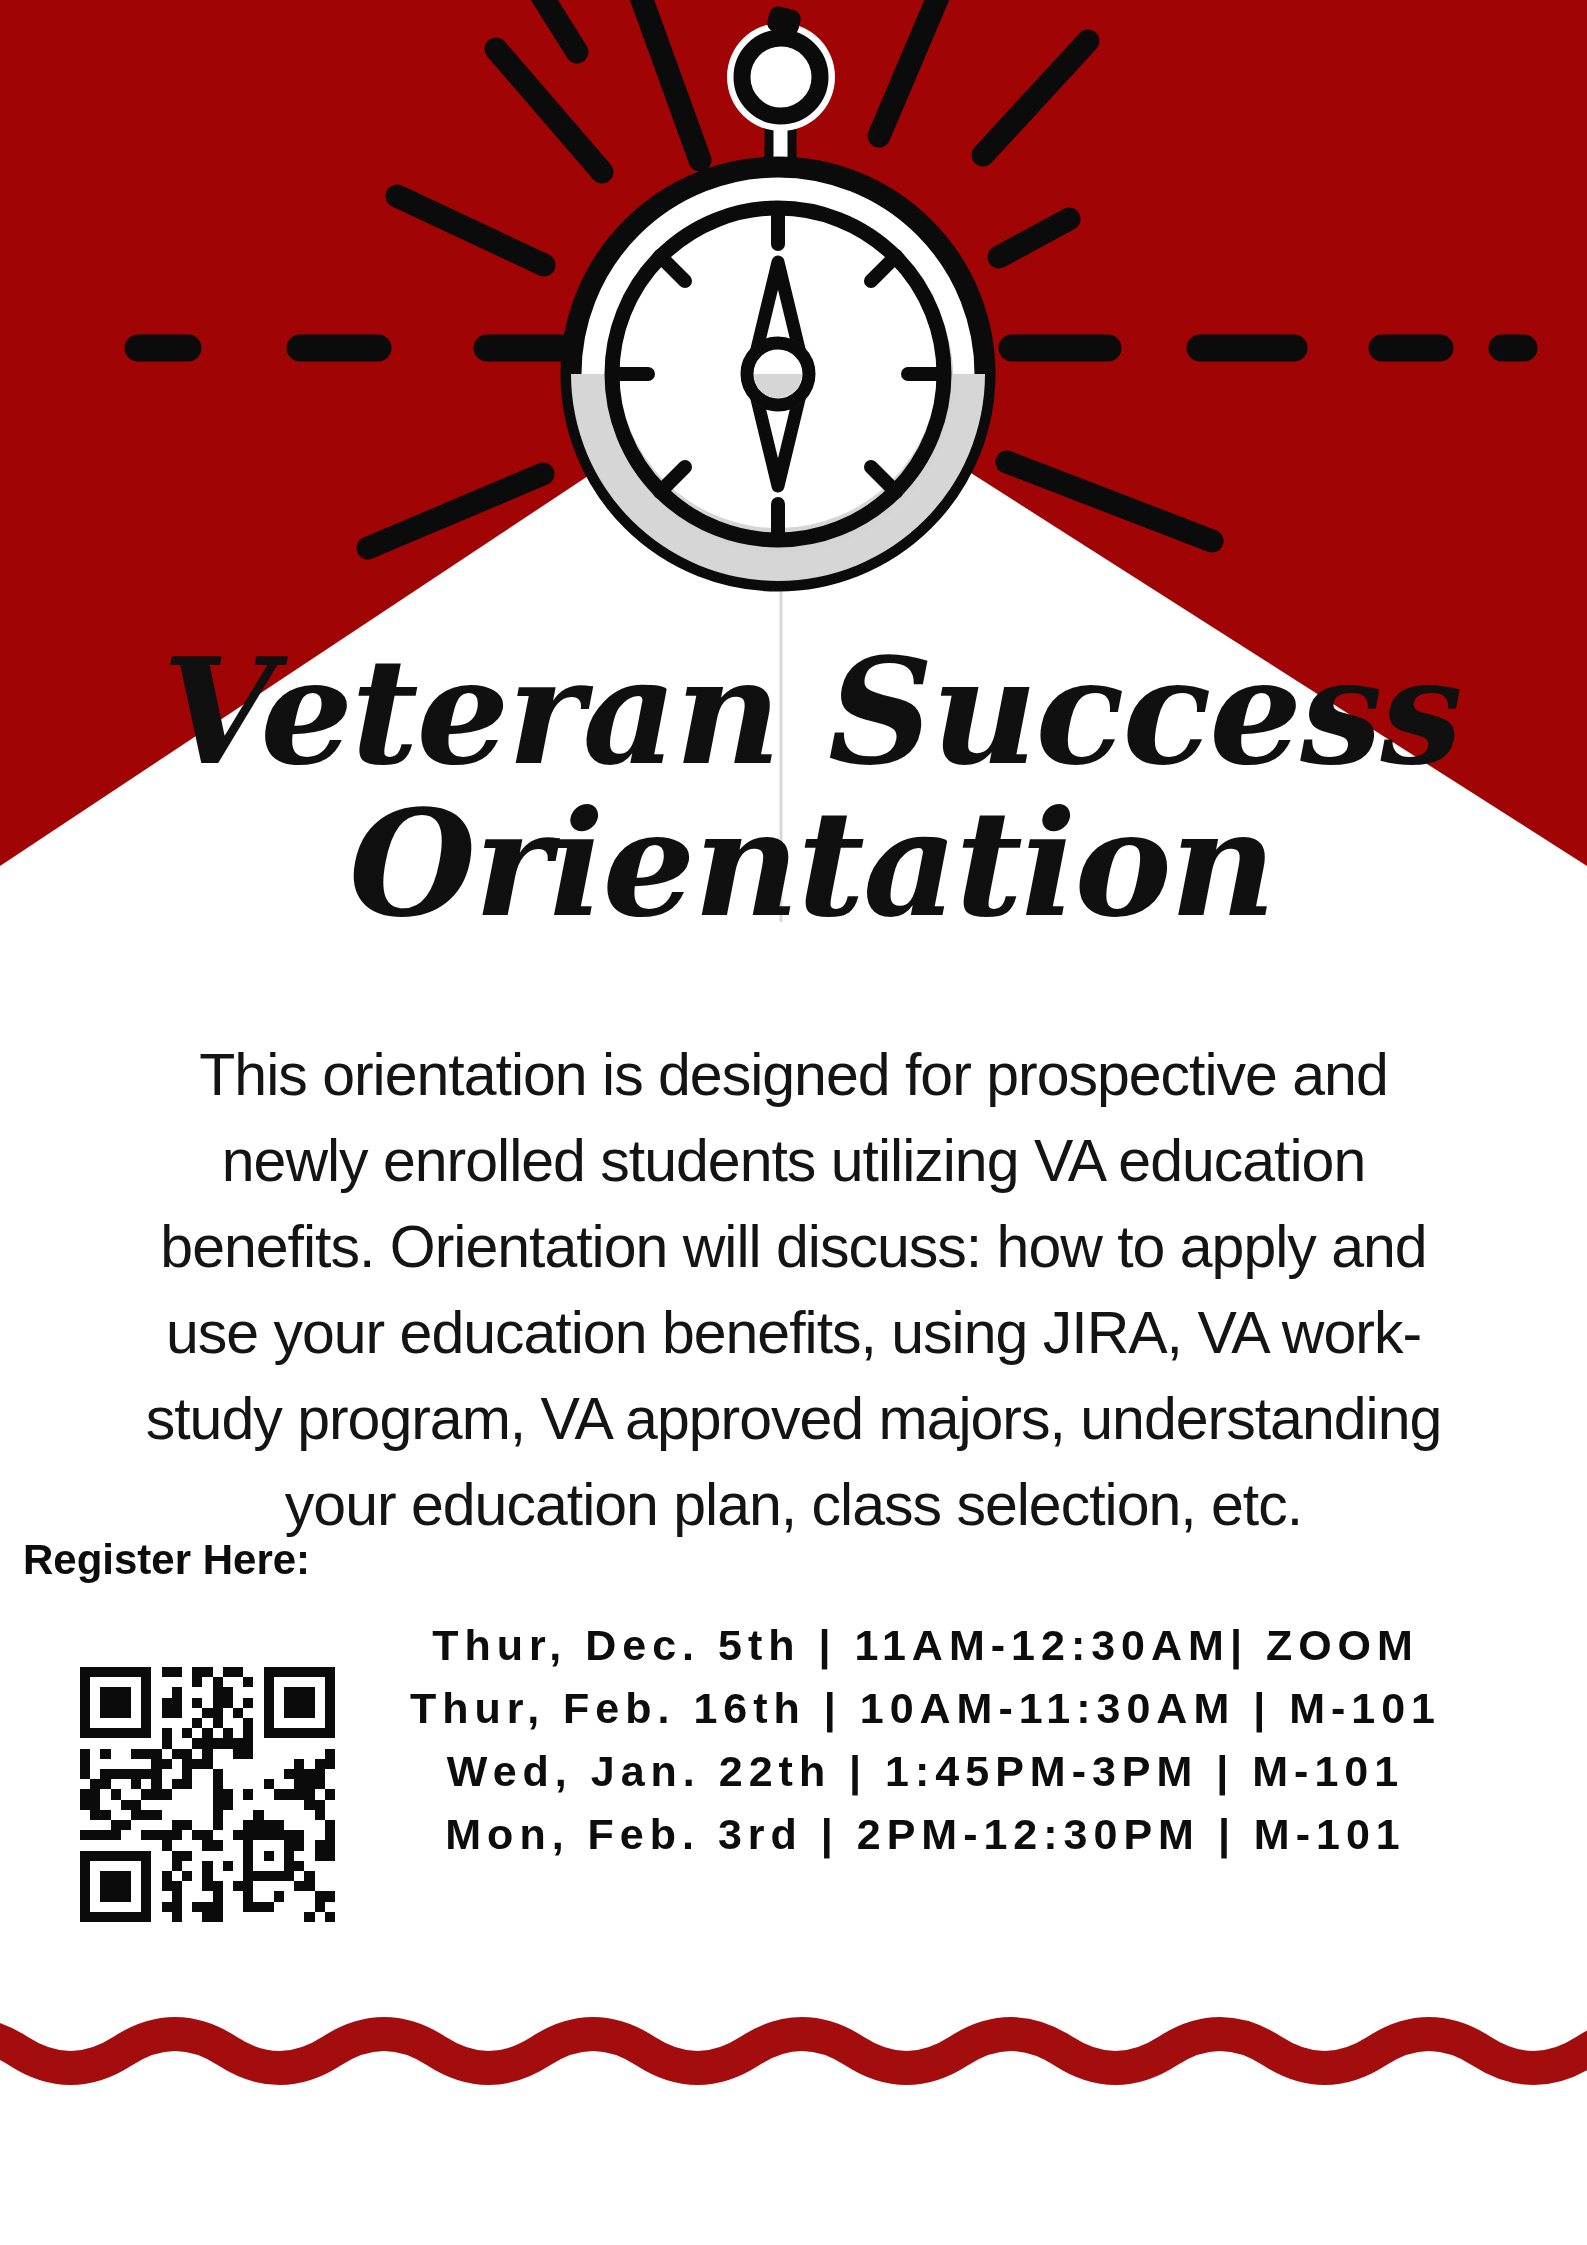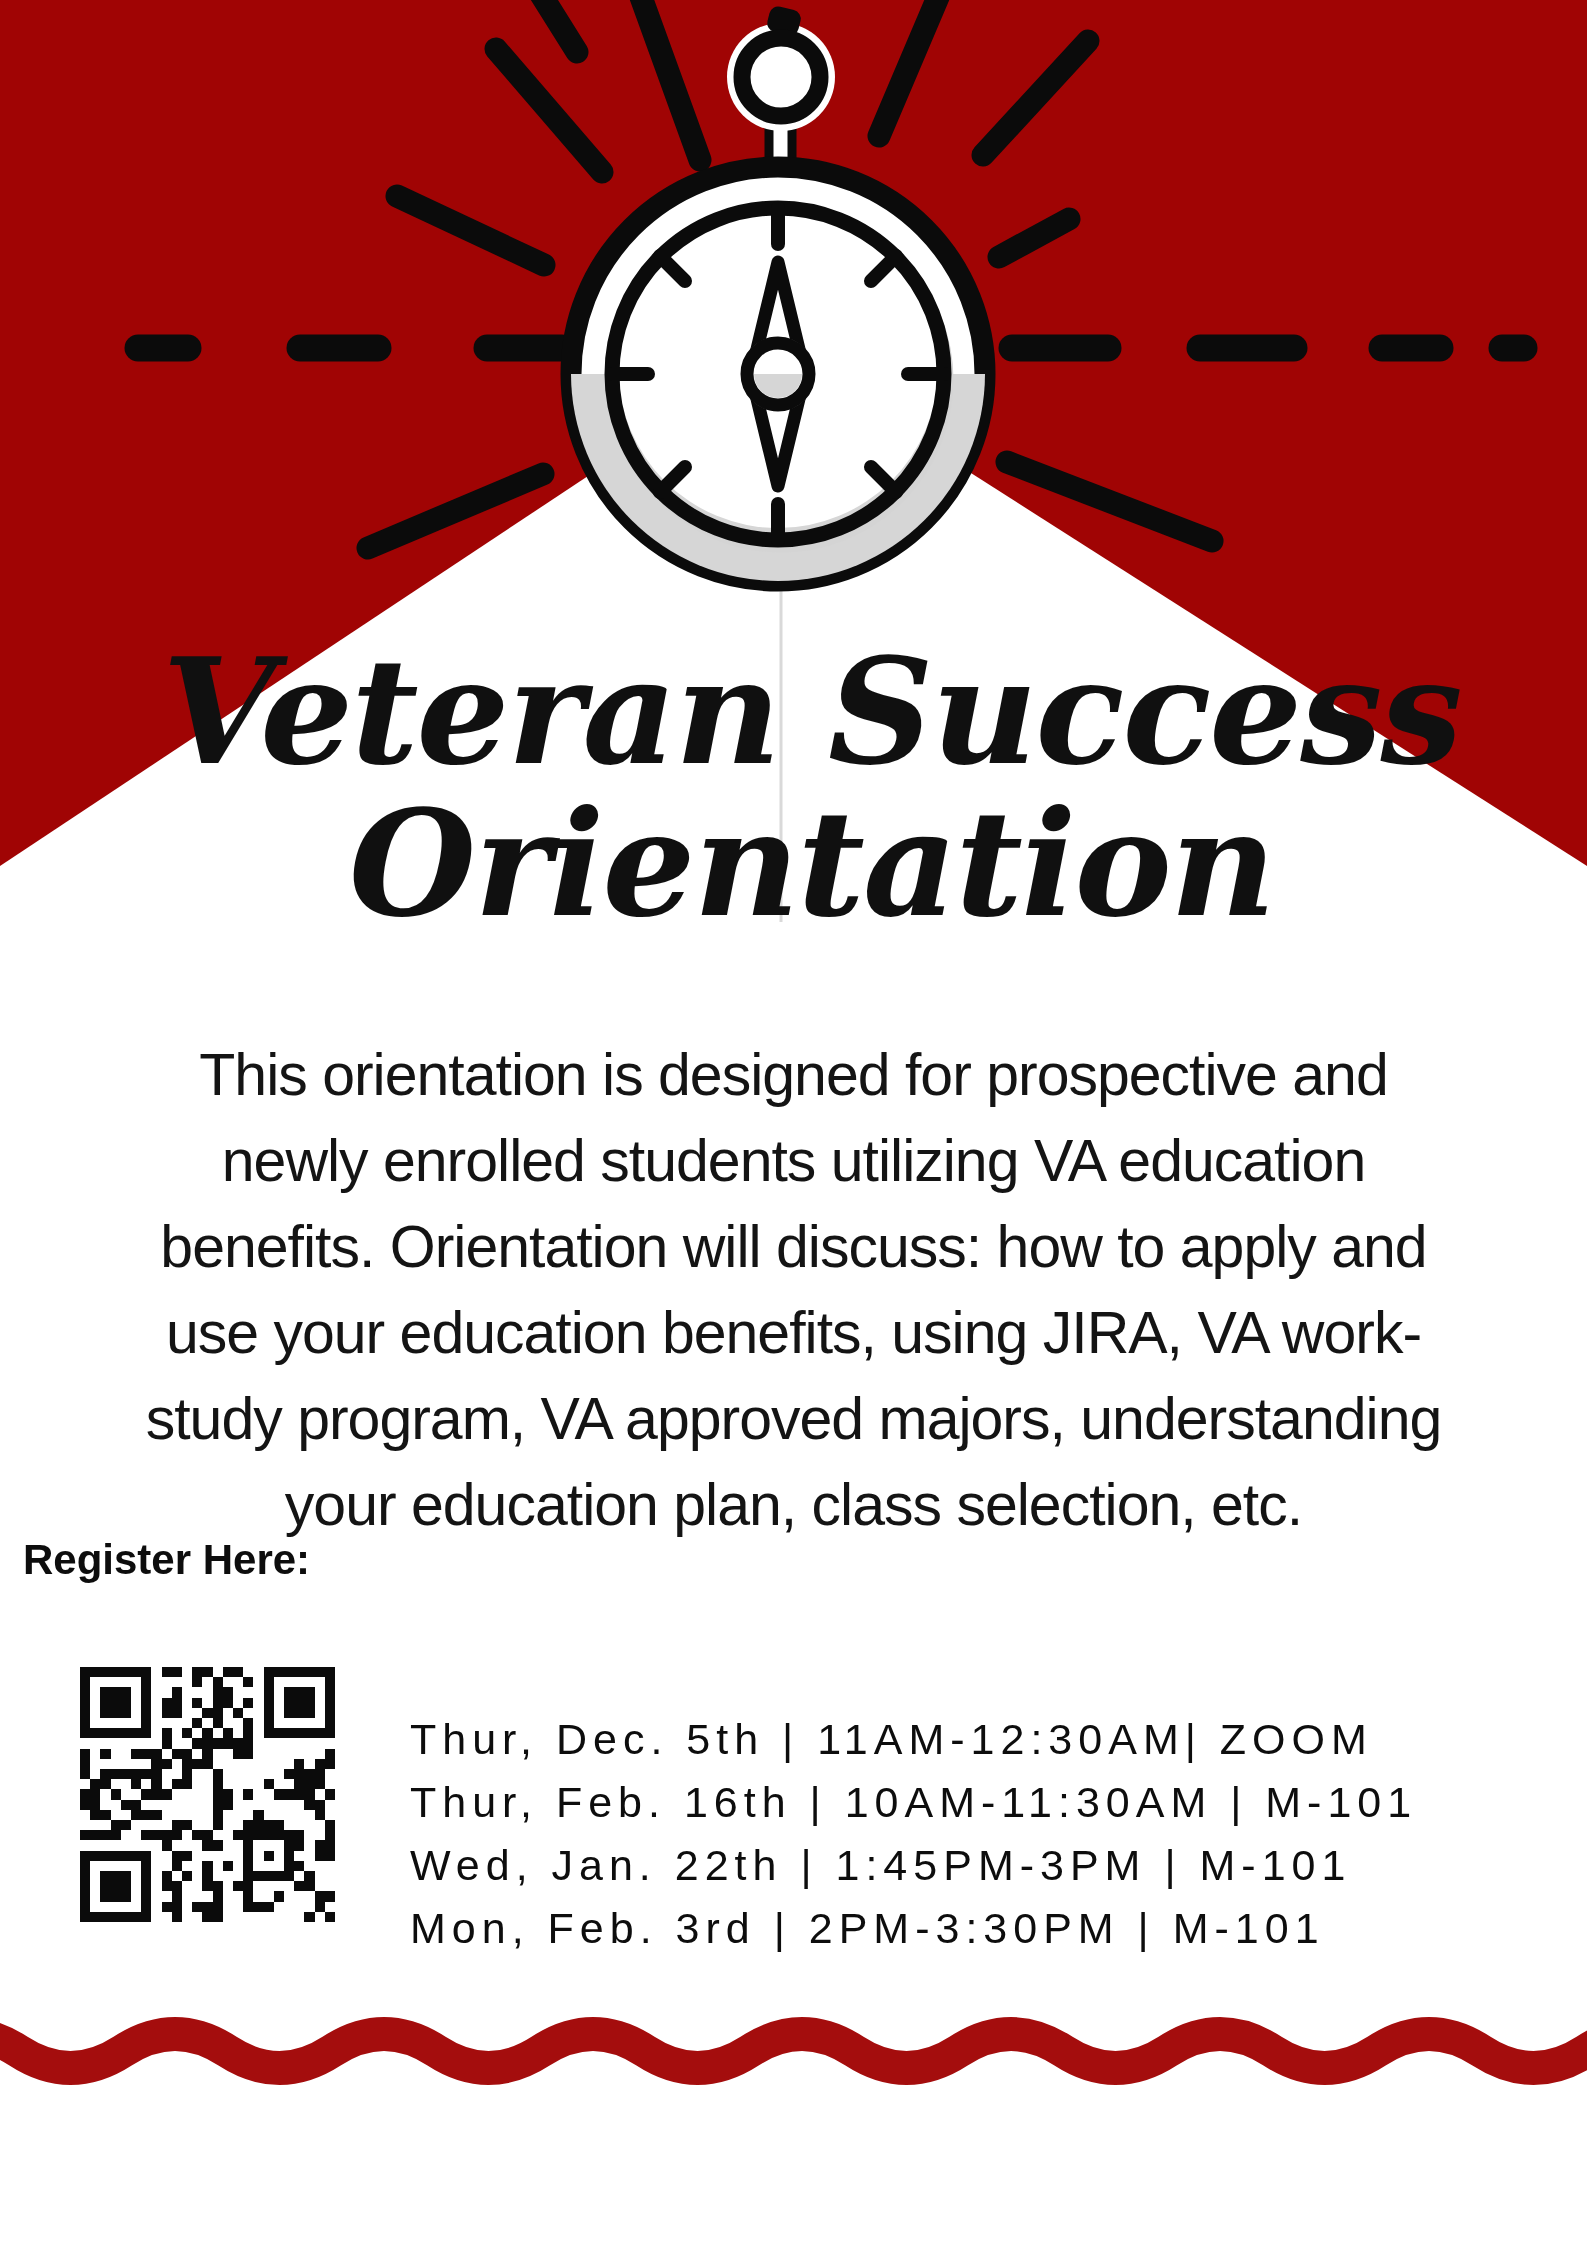--- a/index.html
+++ b/index.html
@@ -27,23 +27,23 @@
     left:30px;right:30px;top:1032px;text-align:center;
     font-size:59px;line-height:86px;color:#141414;
     white-space:pre-line;letter-spacing:-1px;
   }
   .register-label{
     left:23px;top:1536px;
     font-size:42px;font-weight:bold;color:#0d0d0d;letter-spacing:0px;
   }
   .qr-box{left:80px;top:1667px;width:255px;height:255px;}
   .schedule{
-    left:410px;top:1708px;
-    font-size:43px;line-height:63px;font-weight:normal;color:#0d0d0d;
-    letter-spacing:6px;white-space:nowrap;
+    left:410px;top:1614px;
+    font-size:43px;line-height:63px;font-weight:bold;color:#0d0d0d;
+    letter-spacing:6px;white-space:nowrap;text-align:center;
   }
   .wave-box{left:0;top:2000px;width:1587px;height:102px;}
   .wave-path{fill:none;stroke:var(--wave-red);stroke-width:34px;}
   .footer-title{
     left:0;right:0;top:2100px;text-align:center;
     font-size:97px;line-height:104px;font-weight:bold;color:#0c0c0c;
     letter-spacing:1px;
   }
 </style>
 </head>
@@ -431,21 +431,21 @@
         <rect x="13" y="24" width="1" height="1"></rect>
         <rect x="22" y="24" width="1" height="1"></rect>
         <rect x="24" y="24" width="1" height="1"></rect>
       </g>
     </svg>
 
   <div class="abs schedule">
     <div>Thur, Dec. 5th | 11AM-12:30AM| ZOOM</div>
     <div>Thur, Feb. 16th | 10AM-11:30AM | M-101</div>
     <div>Wed, Jan. 22th | 1:45PM-3PM  | M-101</div>
-    <div>Mon, Feb. 3rd | 2PM-3:30PM | M-101</div>
+    <div>Mon, Feb. 3rd | 2PM-12:30PM | M-101</div>
   </div>
 
   <svg class="abs wave-box" width="1587" height="102" viewBox="0 0 1587 102">
     <path id="wave-path" class="wave-path" d="M -86.3 51 Q -34.0 17 18.3 51 Q 70.5 85 122.8 51 Q 175.0 17 227.3 51 Q 279.5 85 331.8 51 Q 384.0 17 436.3 51 Q 488.5 85 540.8 51 Q 593.0 17 645.3 51 Q 697.5 85 749.8 51 Q 802.0 17 854.3 51 Q 906.5 85 958.8 51 Q 1011.0 17 1063.3 51 Q 1115.5 85 1167.8 51 Q 1220.0 17 1272.3 51 Q 1324.5 85 1376.8 51 Q 1429.0 17 1481.3 51 Q 1533.5 85 1585.8 51 Q 1638.0 17 1690.3 51"></path>
   </svg>
 
 
 </div>
 
 </body></html>

